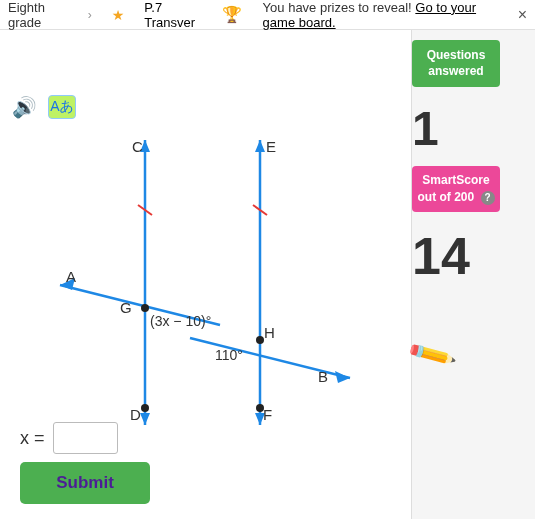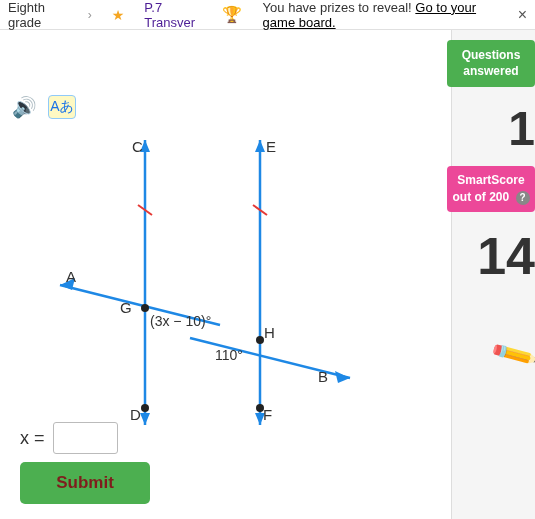--- a/index.html
+++ b/index.html
@@ -19,46 +19,46 @@
       height: 30px;
       padding: 0 8px;
       font-size: 13px;
       color: #333;
       border-bottom: 1px solid #e0e0e0;
       gap: 20px;
     }
     .top-bar-breadcrumb { color: #333; font-size: 13px; }
     .top-bar-chevron { color: #999; font-size: 12px; }
     .top-bar-star { color: #f5a623; font-size: 14px; }
-    .top-bar-lesson { color: #4c1d95; font-size: 13px; }
+    .top-bar-lesson { color: #000000; font-size: 13px; }
     .top-bar-trophy { font-size: 16px; }
     .top-bar-prize {
       font-size: 13px;
       color: #333;
     }
     .top-bar-prize a { color: #000000; }
     .top-bar-close {
       margin-left: auto;
       color: #555;
       font-size: 16px;
       cursor: pointer;
     }
 
     
     .right-panel {
       position: absolute;
       right: 0;
       top: 30px;
-      width: 84px;
+      width: 124px;
       height: 489px;
       background: #f5f5f5;
       border-left: 1px solid #ddd;
       display: flex;
       flex-direction: column;
-      align-items: flex-end;
+      align-items: flex-start;
       padding-top: 10px;
       gap: 10px;
     }
 
     .questions-answered-box {
       background: #4CAF50;
       color: #fff;
       text-align: center;
       width: 88px;
       padding: 8px 4px;
@@ -163,21 +163,21 @@
       width: 28px;
       height: 24px;
       display: flex;
       align-items: center;
       color: #29b6f6;
       font-size: 20px;
     }
     .translate-btn {
       width: 28px;
       height: 24px;
-      background: #fef9c3;
+      background: #bef264;
       border-radius: 4px;
       display: flex;
       align-items: center;
       justify-content: center;
       font-size: 14px;
       color: #1a73e8;
       border: 1px solid #90caf9;
     }
     .problem-text {
       font-size: 20px;
@@ -217,21 +217,21 @@
     .answer-eq { font-size: 18px; }
 
     
     .submit-btn {
       position: absolute;
       bottom: 15px;
       left: 20px;
       width: 130px;
       height: 42px;
       background: #4CAF50;
-      color: #7f1d1d;
+      color: #4c1d95;
       border: none;
       border-radius: 5px;
       font-size: 17px;
       font-weight: bold;
       cursor: pointer;
     }
   </style>
 </head>
 <body>
 

